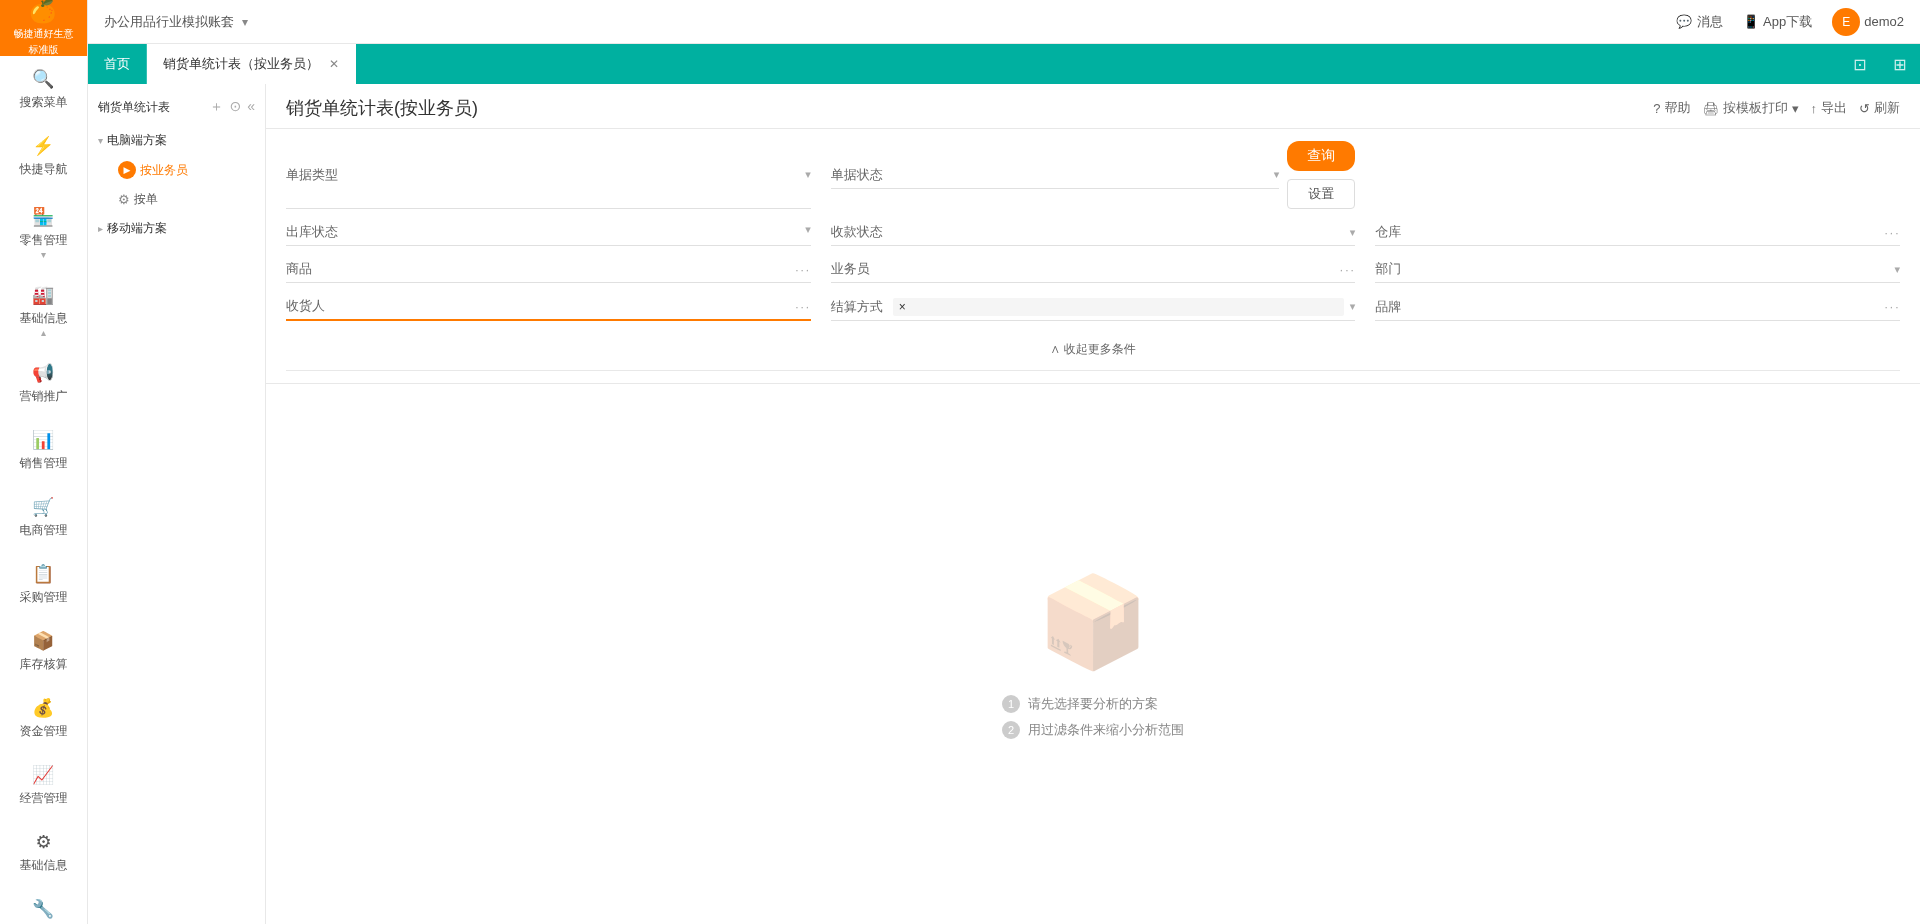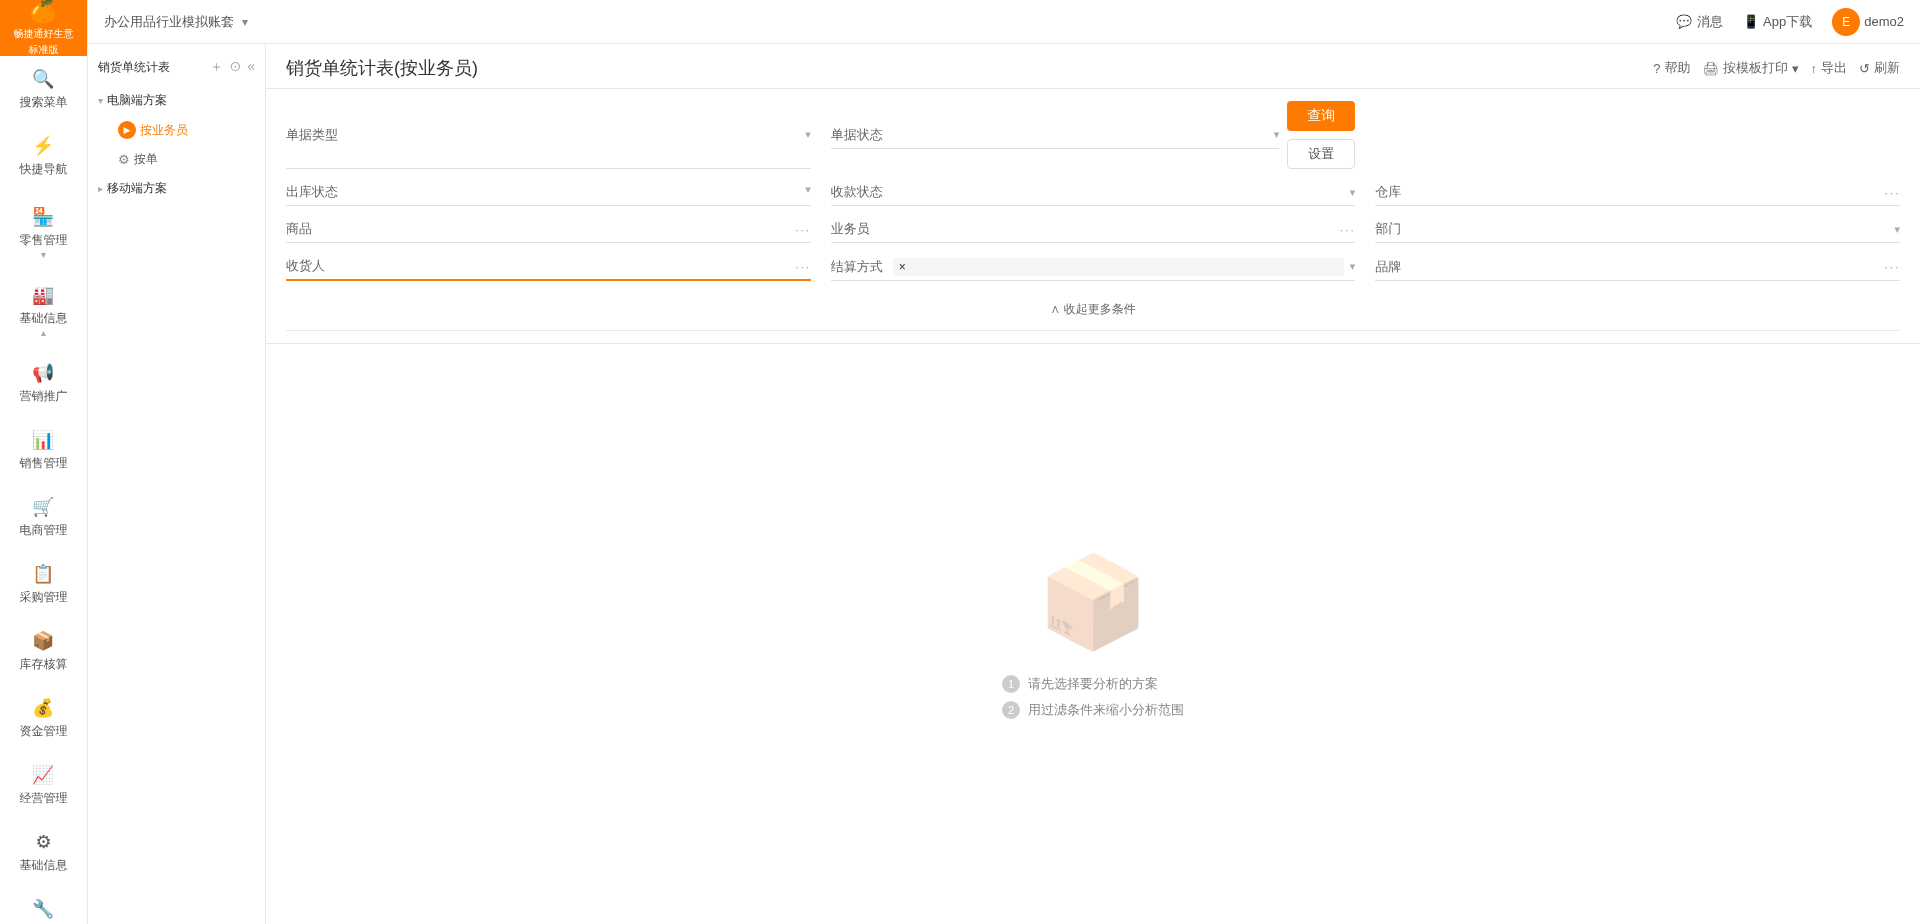--- a/index.html
+++ b/index.html
@@ -73,21 +73,21 @@
     .date-range { font-size: 12px; color: #888; margin-left: 4px; }
 
     
     .filter-tag { background: #f5f5f5; border-radius: 2px; padding: 2px 6px; font-size: 12px; color: #333; display: flex; align-items: center; gap: 4px; }
 
     
     .collapse-bar { display: flex; align-items: center; justify-content: center; padding: 8px; background: #fff; border-bottom: 1px solid #e8e8e8; }
     .collapse-btn { display: flex; align-items: center; gap: 4px; font-size: 12px; color: #666; cursor: pointer; padding: 4px 12px; border-radius: 2px; }
 
     
-    .query-btn { background: #ff7a00; color: #fff; border: none; padding: 6px 20px; border-radius: 4px; cursor: pointer; font-size: 14px; }
+    .query-btn { background: #ff7a00; color: #fff; border: none; padding: 6px 20px; border-radius: 12px; cursor: pointer; font-size: 14px; }
     .set-btn { background: #fff; color: #555; border: 1px solid #ddd; padding: 5px 16px; border-radius: 4px; cursor: pointer; font-size: 13px; margin-top: 4px; }
 
     
     .empty-state { flex: 1; display: flex; flex-direction: column; align-items: center; justify-content: center; background: #fff; margin: 0; }
     .empty-hints { display: flex; flex-direction: column; gap: 8px; }
     .empty-hint { display: flex; align-items: center; gap: 8px; font-size: 13px; color: #888; }
     .hint-num { width: 18px; height: 18px; border-radius: 50%; background: #ccc; color: #fff; display: flex; align-items: center; justify-content: center; font-size: 11px; flex-shrink: 0; }
 
     
     .template-print { display: flex; align-items: center; gap: 2px; cursor: pointer; }
@@ -189,20 +189,32 @@
         <span>📱</span>
         <span>App下载</span>
       </div>
       <div class="topbar-right-item">
         <div class="avatar">E</div>
         <span>demo2</span>
       </div>
     </div>
   </div>
 
+  <div class="tabbar">
+    <div class="tab tab-home">
+      <span>首页</span>
+    </div>
+    <div class="tab active">
+      <span>销货单统计表（按业务员）</span>
+      <span class="close-btn">✕</span>
+    </div>
+    <div style="flex:1;"></div>
+    <div class="tab-minimize">⊡</div>
+    <div class="tab-expand">⊞</div>
+  </div>
 
   <div class="content">
 
     <div class="left-panel">
       <div class="left-panel-header">
         <span class="left-panel-header-title">销货单统计表</span>
         <div class="left-panel-header-actions">
           <span>＋</span>
           <span>⊙</span>
           <span>«</span>

